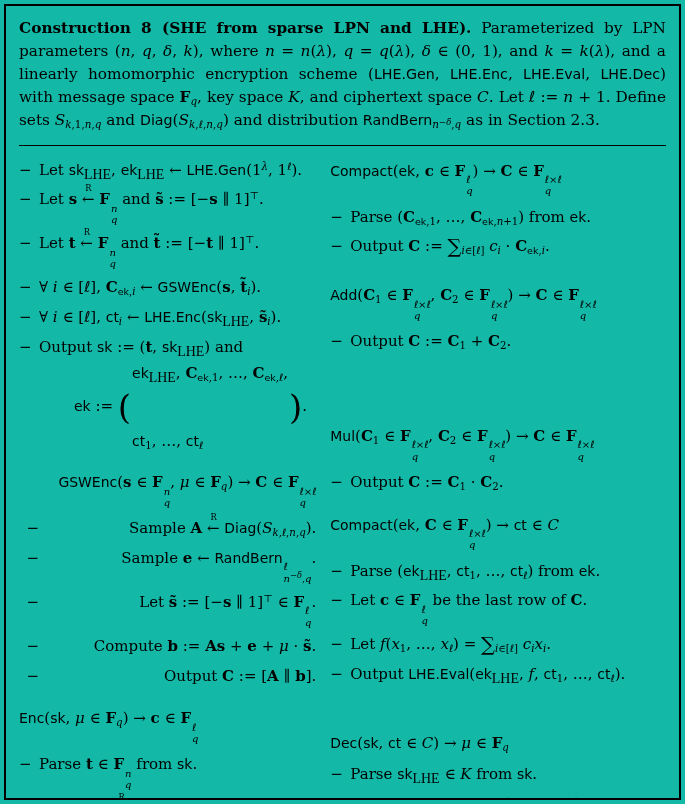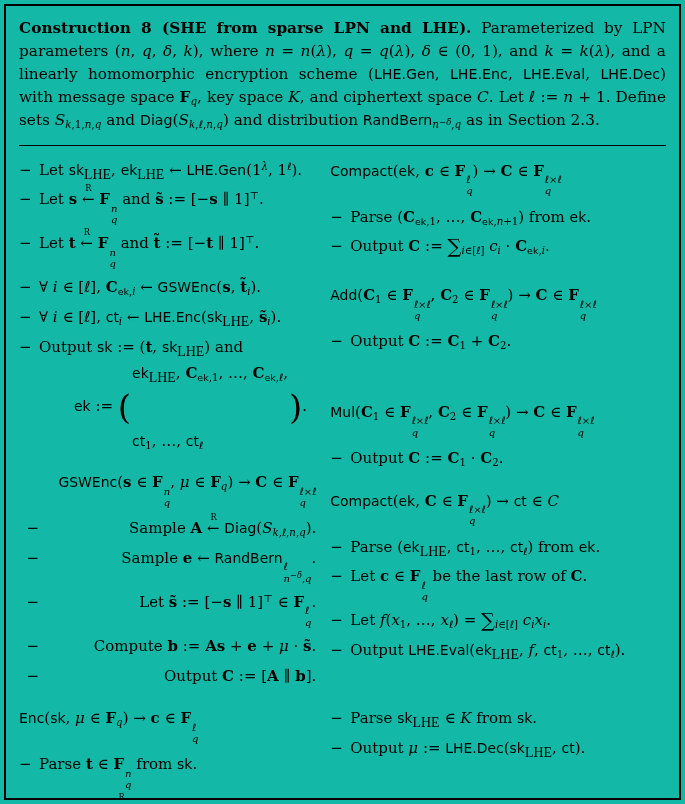--- a/index.html
+++ b/index.html
@@ -36,21 +36,21 @@
   .gr .r{position:absolute;left:52%;transform:translateX(-50%);top:-0.62em;
          font-size:0.55em;font-style:normal;line-height:1;}
   .sum{font-size:1.3em;line-height:0;vertical-align:-0.12em;}
   .bp{font-size:34px;line-height:1;vertical-align:middle;font-weight:normal;}
   .stk{display:inline-flex;flex-direction:column;
        vertical-align:middle;margin:0 1px;gap:48px;}
   .stk>span{display:block;line-height:1.35;white-space:nowrap;}
   .cont{display:block;margin:4px 0 0 35px;}
   
   .mt18{margin-top:18px;text-align:right;} .mt14{margin-top:0;}
-  .mt26{margin-top:26px;} .mt48{margin-top:48px;} .mt40{margin-top:20px;} .mt46{margin-top:46px;}
+  .mt26{margin-top:26px;} .mt48{margin-top:72px;} .mt40{margin-top:20px;} .mt46{margin-top:46px;}
 </style>
 </head>
 <body>
 
 <div class="page">
   <div class="frame">
 
     <p class="header"><b class="lead">Construction 8 (SHE from sparse LPN and LHE).</b><span> Parameterized by LPN parameters (<i>n</i>, <i>q</i>, <i>δ</i>, <i>k</i>), where <i>n</i> = <i>n</i>(<i>λ</i>), <i>q</i> = <i>q</i>(<i>λ</i>), <i>δ</i> ∈ (0, 1), and <i>k</i> = <i>k</i>(<i>λ</i>), and a linearly homomorphic encryption scheme (<span class="sf">LHE.Gen</span>, <span class="sf">LHE.Enc</span>, <span class="sf">LHE.Eval</span>, <span class="sf">LHE.Dec</span>) with message space <span class="bb">F</span><sub><i>q</i></sub>, key space <i class="cal">K</i>, and ciphertext space <i class="cal">C</i>. Let ℓ := <i>n</i> + 1. Define sets <i class="cal">S</i><sub><i>k</i>,1,<i>n</i>,<i>q</i></sub> and <span class="sf">Diag</span>(<i class="cal">S</i><sub><i>k</i>,ℓ,<i>n</i>,<i>q</i></sub>) and distribution <span class="sf">RandBern</span><sub><i>n</i><sup>−<i>δ</i></sup>,<i>q</i></sub> as in Section 2.3.</span></p>
 
     <hr class="rule">
@@ -226,20 +226,21 @@
               <span class="dash">−</span>
               <span class="itxt">Let <i>f</i>(<i>x</i><sub>1</sub>, …, <i>x</i><sub>ℓ</sub>) = <span class="sum">∑</span><sub><i>i</i>∈[ℓ]</sub> <i>c</i><sub><i>i</i></sub><i>x</i><sub><i>i</i></sub>.</span>
             </div>
           <div class="li">
               <span class="dash">−</span>
               <span class="itxt">Output <span class="sf">LHE.Eval</span>(<span class="sf">ek</span><sub class="sf">LHE</sub>, <i>f</i>, <span class="sf">ct</span><sub>1</sub>, …, <span class="sf">ct</span><sub>ℓ</sub>).</span>
             </div>
         </section>
 
         <section class="block mt46">
+          <div class="btitle"><span class="sf">Dec</span>(<span class="sf">sk</span>, <span class="sf">ct</span> ∈ <i class="cal">C</i>) → <i>μ</i> ∈ <span class="bb">F</span><sub><i>q</i></sub></div>
           <div class="li">
               <span class="dash">−</span>
               <span class="itxt">Parse <span class="sf">sk</span><sub class="sf">LHE</sub> ∈ <i class="cal">K</i> from <span class="sf">sk</span>.</span>
             </div>
           <div class="li">
               <span class="dash">−</span>
               <span class="itxt">Output <i>μ</i> := <span class="sf">LHE.Dec</span>(<span class="sf">sk</span><sub class="sf">LHE</sub>, <span class="sf">ct</span>).</span>
             </div>
         </section>
 

